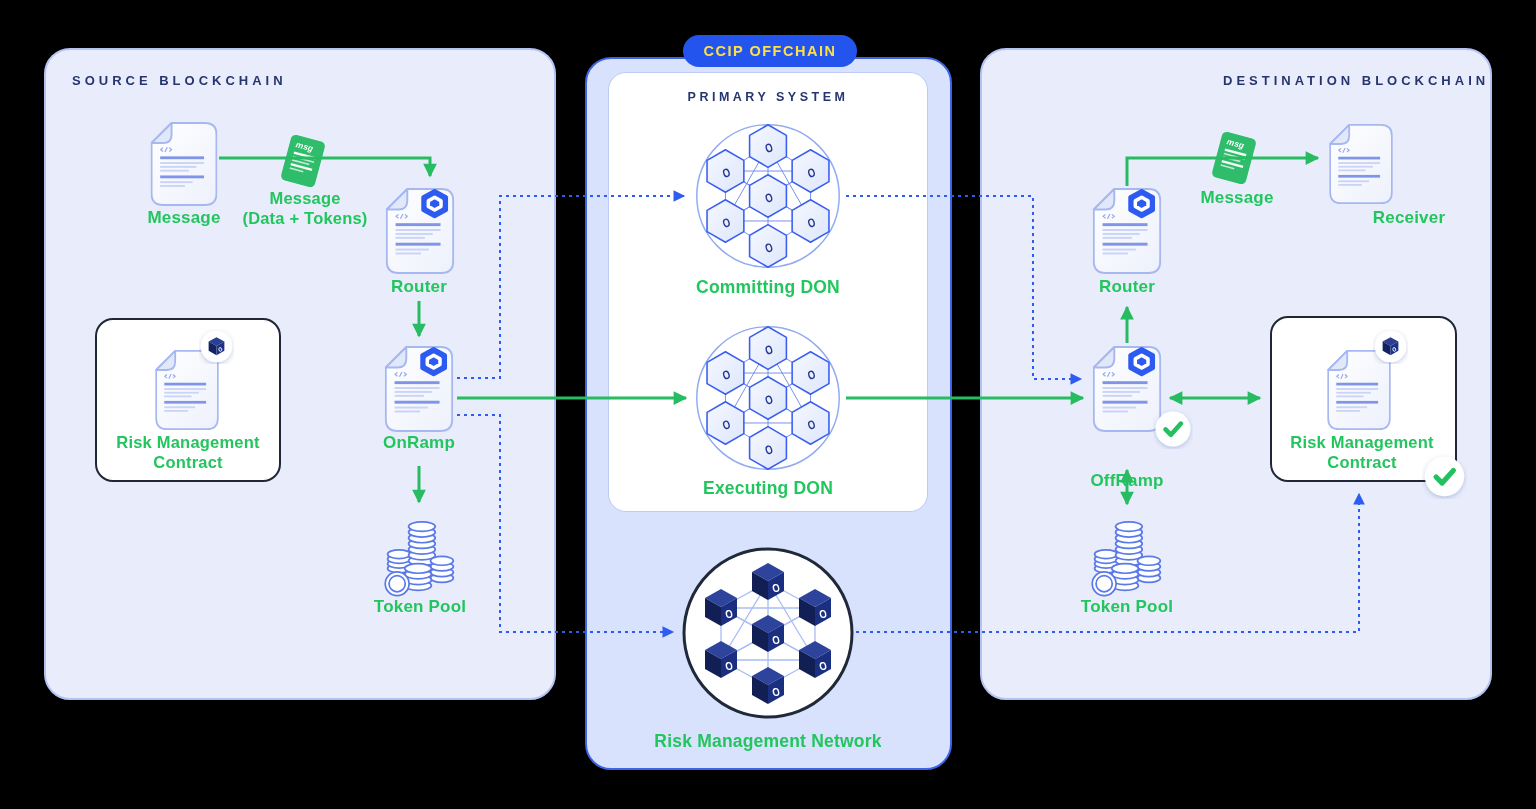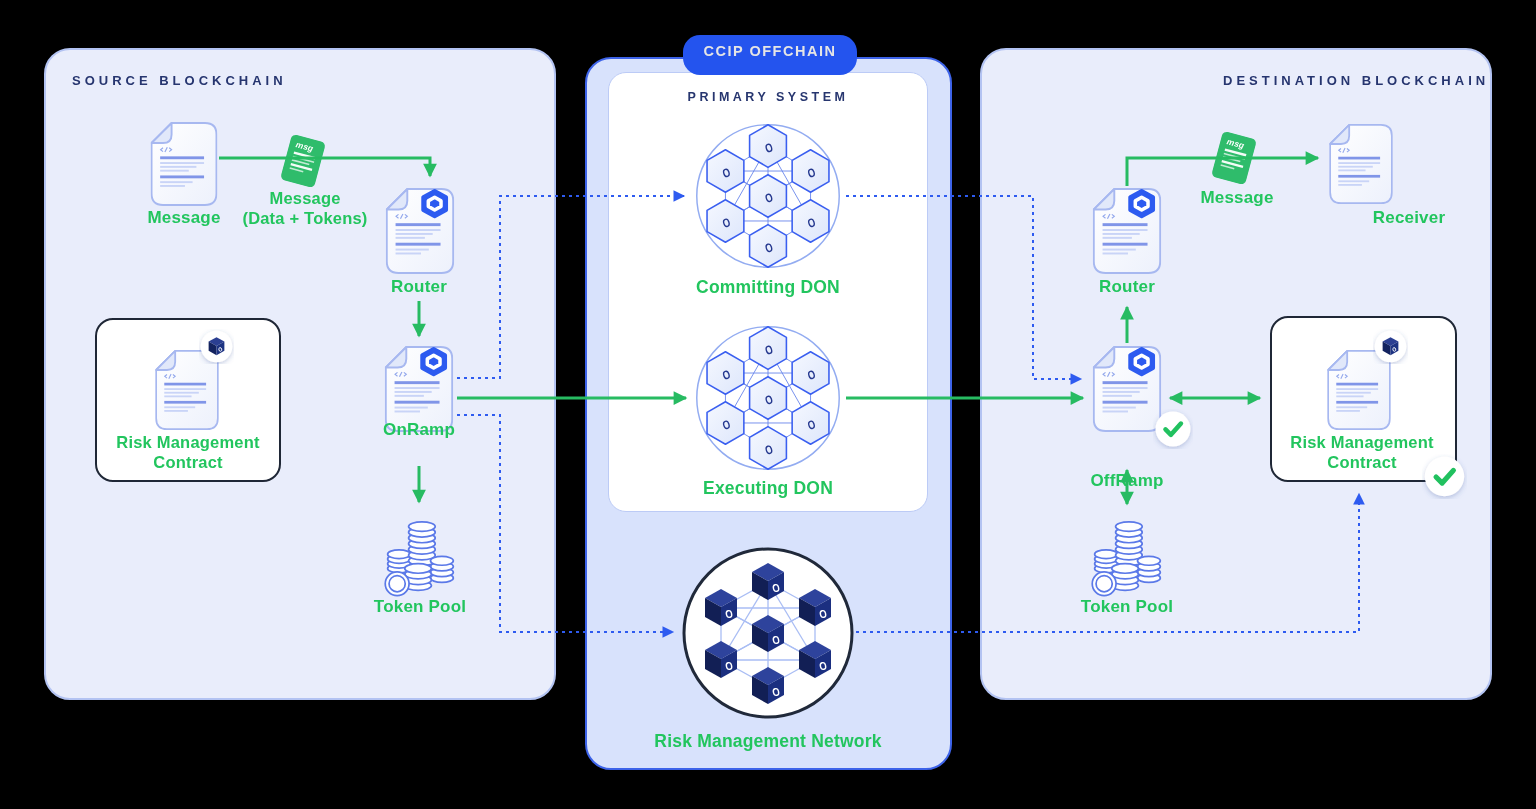--- a/index.html
+++ b/index.html
@@ -9,22 +9,22 @@
   .panel{position:absolute;border-radius:26px;background:#e9edfb;border:2px solid #b3c3f2;box-sizing:border-box;}
   .panel.mid{background:#d8e2fc;border:2px solid #3d63e9;}
   .whitebox{position:absolute;background:#ffffff;border-radius:18px;box-sizing:border-box;}
   .ps-box{border:1.5px solid #bccbf6;}
   .rmc-box{border:2px solid #1f2736;}
   .hdr{position:absolute;color:#26356f;font-weight:700;font-size:13px;letter-spacing:4px;white-space:nowrap;}
   .lbl{position:absolute;color:#22c55e;font-weight:700;font-size:17px;text-align:center;
        transform:translateX(-50%);white-space:nowrap;letter-spacing:.2px;}
   .lbl.two{font-size:16.5px;line-height:20px;white-space:normal;}
   .lbl.big{font-size:17.5px;}
-  .pill{position:absolute;left:683px;top:35px;width:174px;height:40px;border-radius:17px;
-        background:#2454ee;color:#e5e5e5;font-weight:700;font-size:14.5px;letter-spacing:1.5px;
+  .pill{position:absolute;left:683px;top:35px;width:174px;height:32px;border-radius:17px;
+        background:#2454ee;color:#fde047;font-weight:700;font-size:14.5px;letter-spacing:1.5px;
         text-align:center;line-height:32px;}
   .ps-hdr{position:absolute;color:#27366f;font-weight:700;font-size:12.5px;letter-spacing:3.5px;
         transform:translateX(-50%);white-space:nowrap;text-align:center;}
   svg.icon{position:absolute;overflow:visible;}
 </style>
 </head>
 <body>
 
 <div id="canvas">
 
@@ -278,21 +278,21 @@
   <div class="lbl" style="left:184px;top:208px;">Message</div>
   <div class="lbl two" style="left:305px;top:188px;width:200px;font-size:16.5px;">
     <span>Message</span><br>
     <span>(Data + Tokens)</span>
   </div>
   <div class="lbl" style="left:419px;top:277px;">Router</div>
   <div class="lbl two" style="left:188px;top:432px;width:176px;">
     <span>Risk Management</span><br>
     <span>Contract</span>
   </div>
-  <div class="lbl" style="left:419px;top:420px;text-align:right;">OnRamp</div>
+  <div class="lbl" style="left:419px;top:433px;text-align:right;">OnRamp</div>
   <div class="lbl" style="left:420px;top:597px;">Token Pool</div>
 
   <div class="lbl big" style="left:768px;top:277px;">Committing DON</div>
   <div class="lbl big" style="left:768px;top:478px;">Executing DON</div>
   <div class="lbl big" style="left:768px;top:731px;">Risk Management Network</div>
 
   <div class="lbl" style="left:1127px;top:277px;">Router</div>
   <div class="lbl" style="left:1237px;top:188px;">Message</div>
   <div class="lbl" style="left:1361px;top:208px;margin-left:48px;">Receiver</div>
   <div class="lbl" style="left:1127px;top:441px;margin-top:30px;">OffRamp</div>

